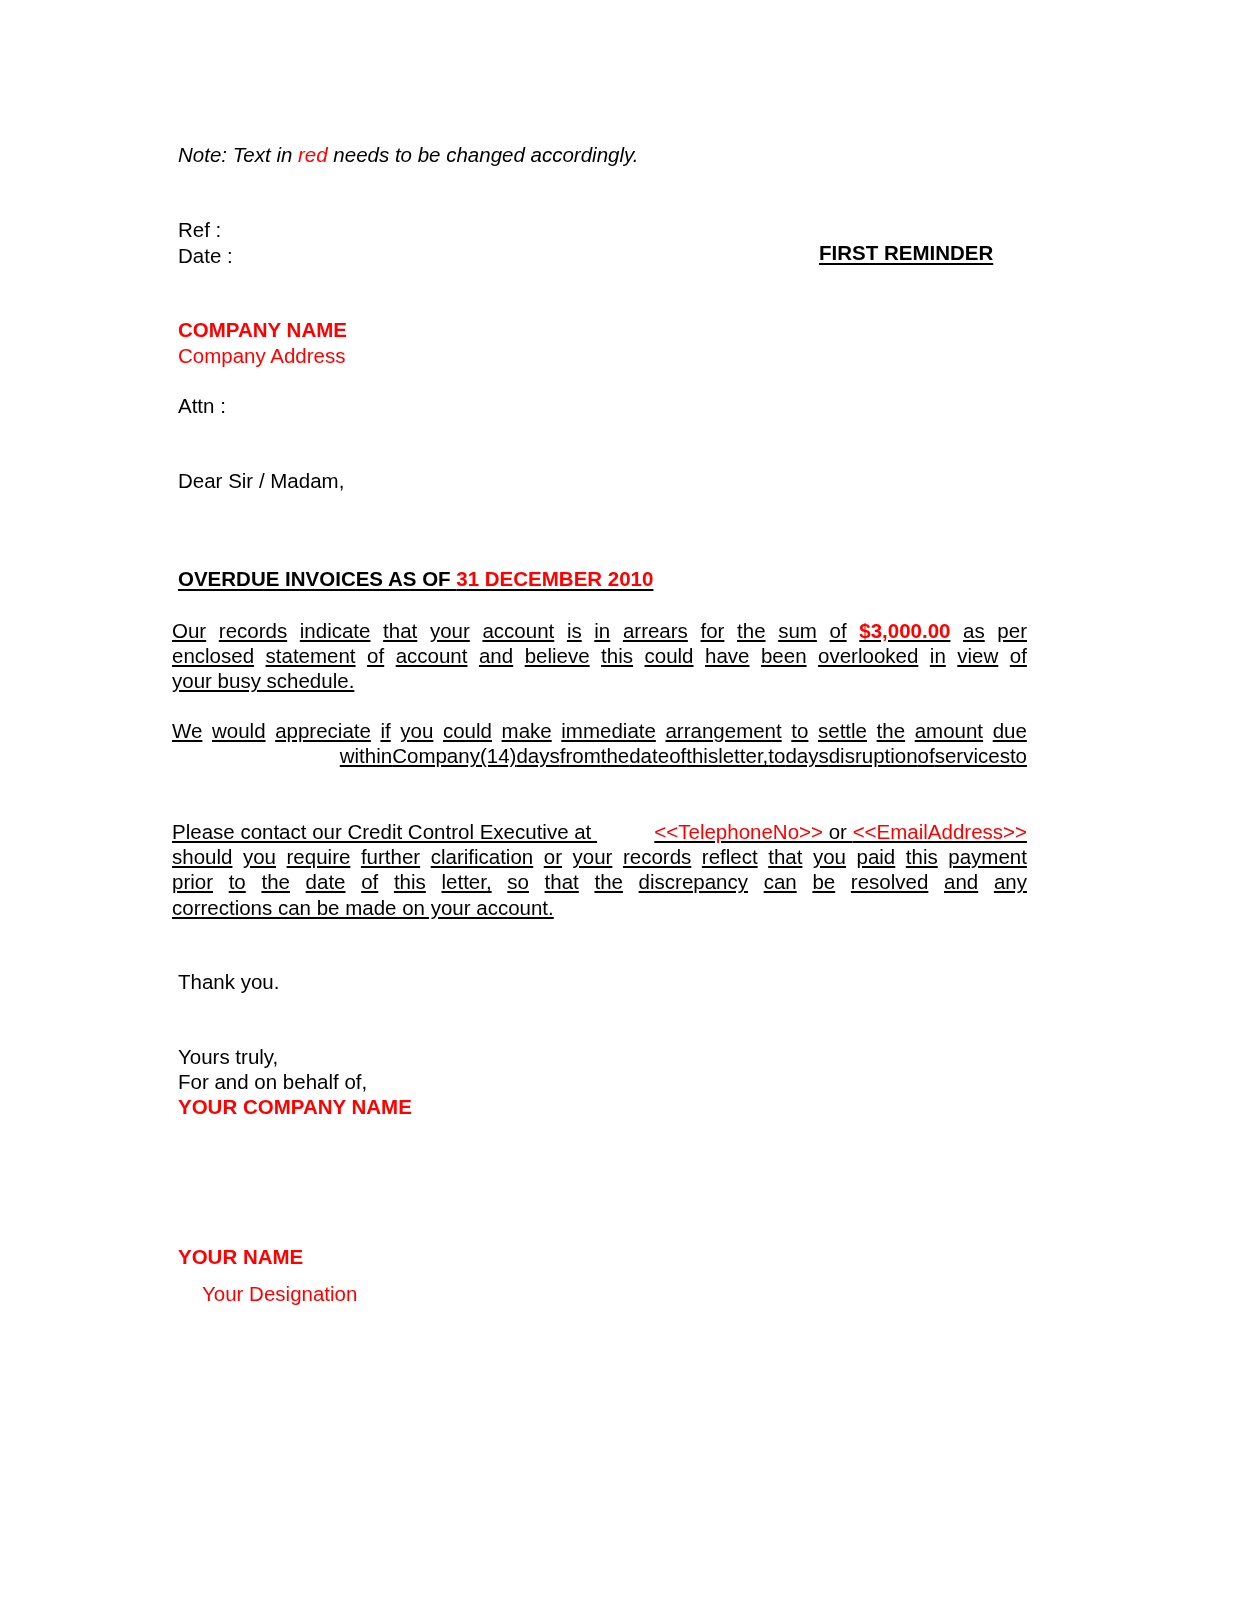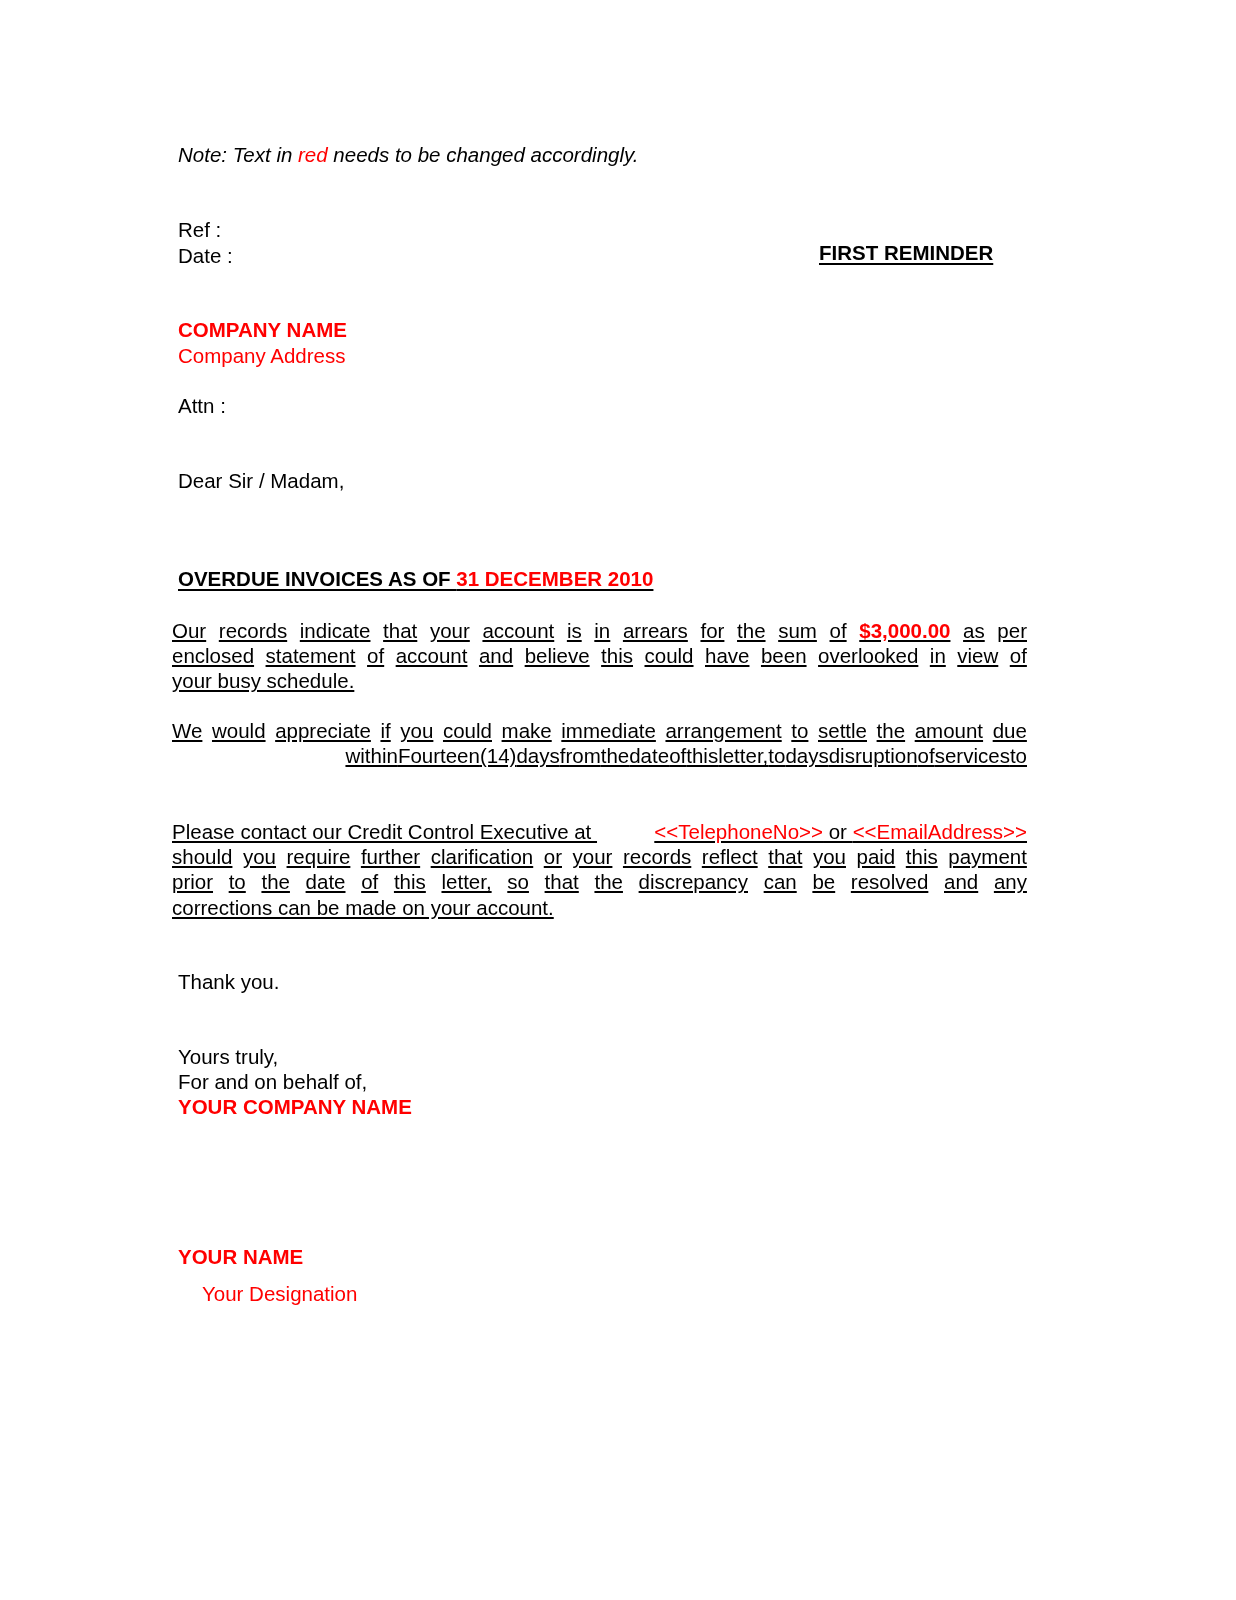--- a/index.html
+++ b/index.html
@@ -133,21 +133,21 @@
         <span>immediate</span>
         <span>arrangement</span>
         <span>to</span>
         <span>settle</span>
         <span>the</span>
         <span>amount</span>
         <span>due</span>
       </div>
     <div class="line" style="display: flex; justify-content: flex-end;">
         <span>within</span>
-        <span>Fourteen</span>
+        <span>Company</span>
         <span>(14)</span>
         <span>days</span>
         <span>from</span>
         <span>the</span>
         <span>date</span>
         <span>of</span>
         <span>this</span>
         <span>letter,</span>
         <span>to</span>
         <span>days</span>

